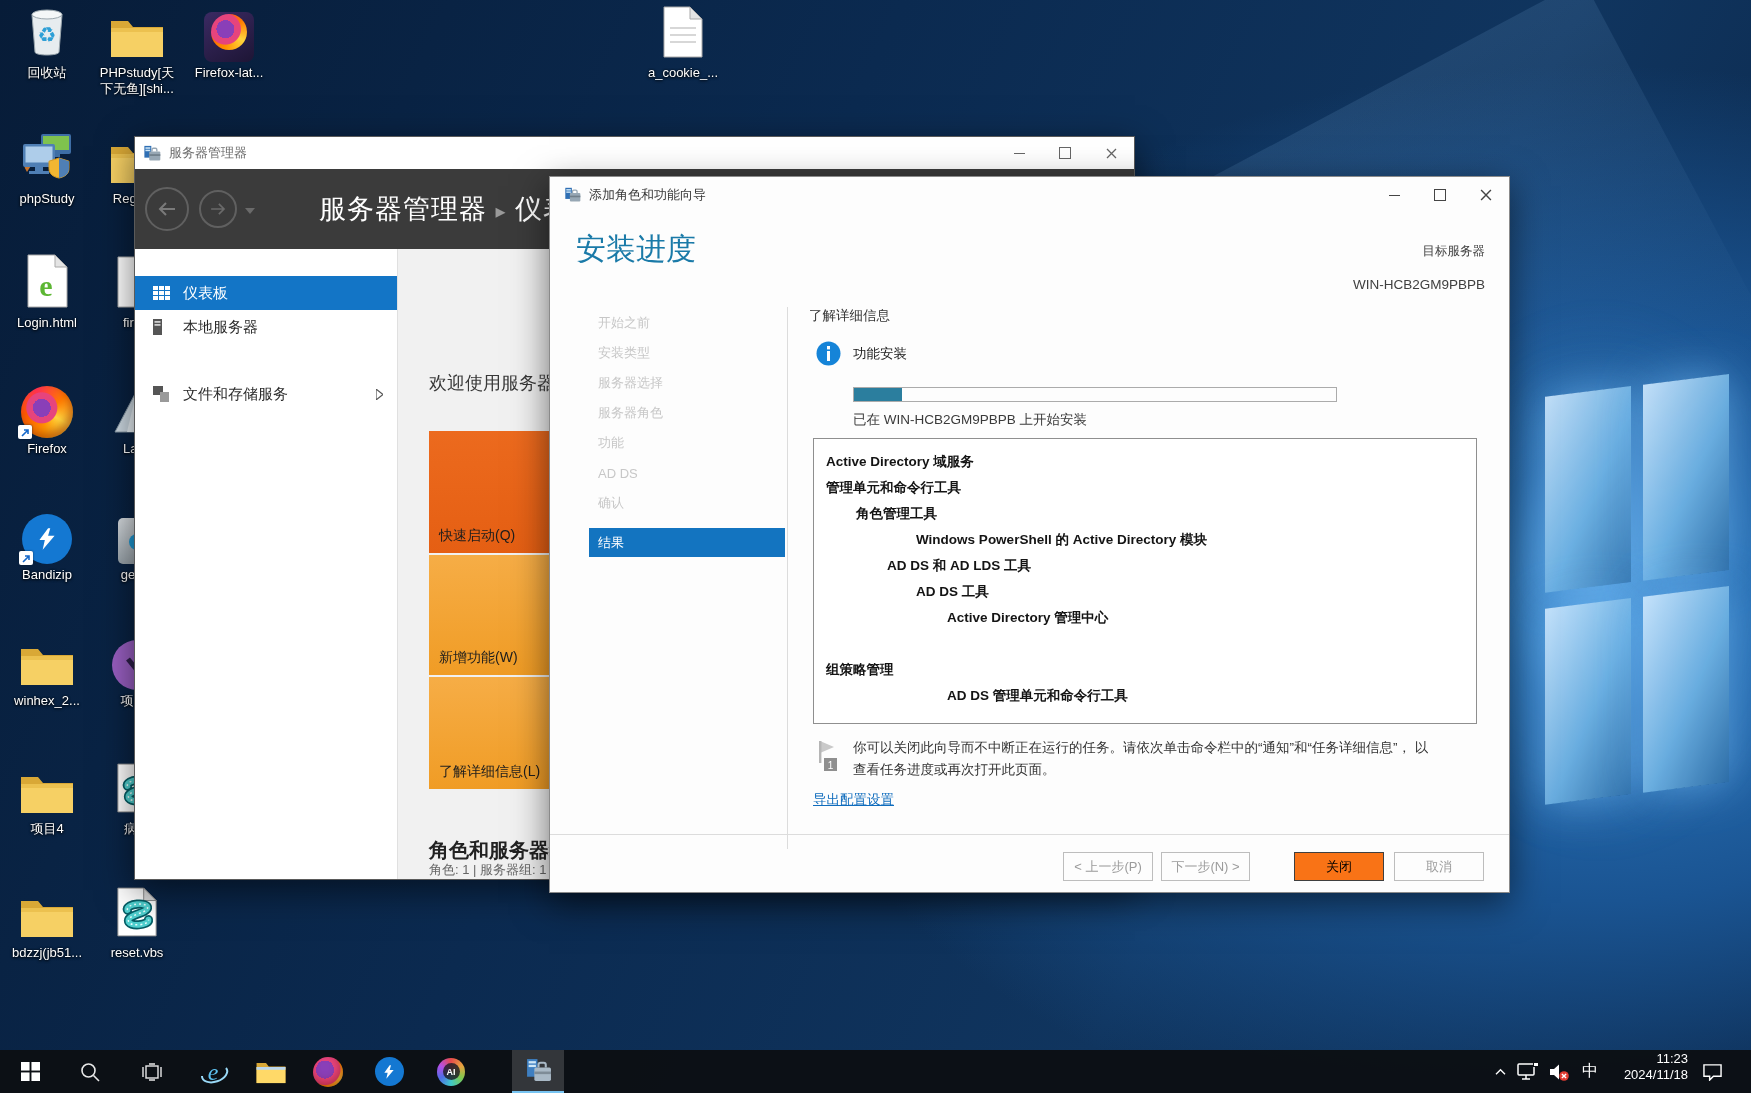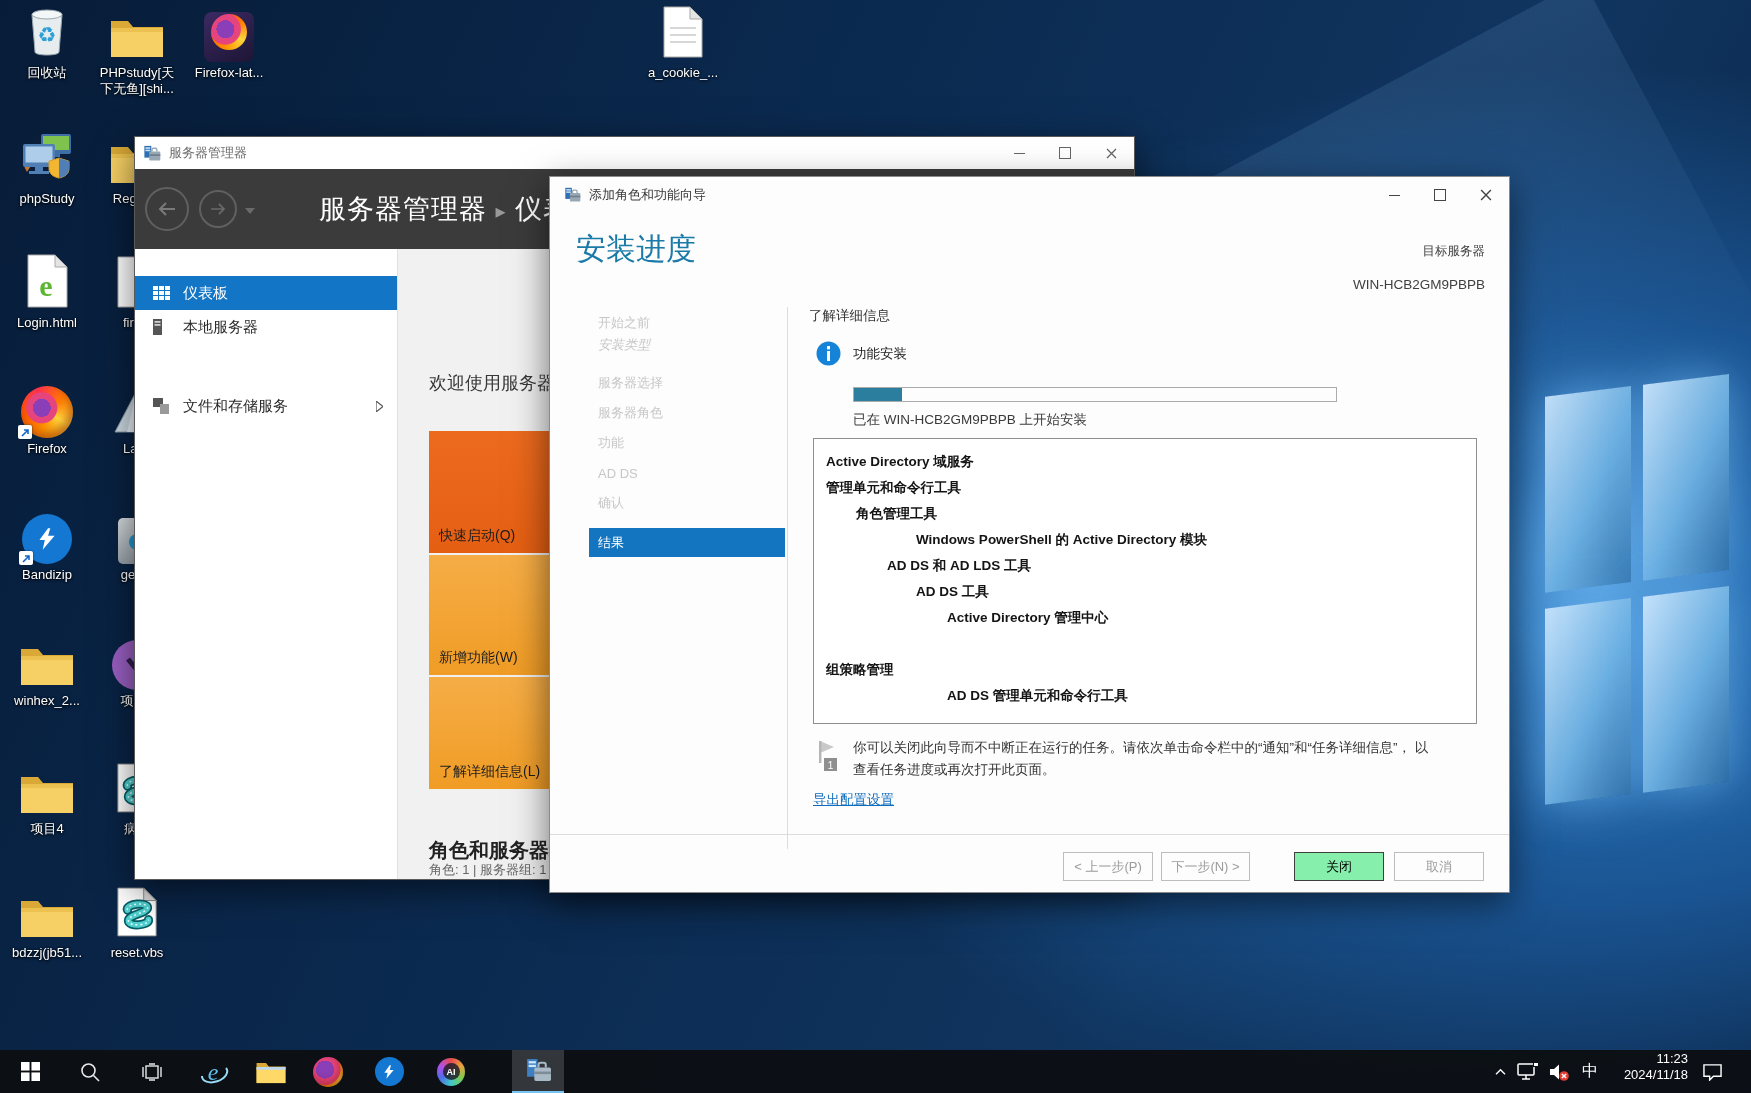--- a/index.html
+++ b/index.html
@@ -55,21 +55,21 @@
   #wz .tbar .ttl{font-size:13px;color:#3a3a3a;margin-left:8px;flex:1;}
   #wz h1{position:absolute;left:26px;top:52px;margin:0;font-size:30px;font-weight:300;color:#1a7aa8;}
   .step{position:absolute;left:48px;height:24px;font-size:13px;color:#c7c7c7;display:flex;align-items:center;}
   .stepband{position:absolute;left:39px;top:351px;width:196px;height:29px;background:#1374c0;}
   .stepband .step{position:static;color:#fff;margin-left:9px;height:29px;}
   .wline{position:absolute;background:#dcdcdc;}
   .resrow{position:relative;font-size:13.5px;font-weight:bold;color:#141414;line-height:26px;white-space:nowrap;}
   .ind0{padding-left:12px;}.ind1{padding-left:42px;}.ind2{padding-left:73px;}.ind3{padding-left:102px;}.ind4{padding-left:133px;}
   .wbtn{position:absolute;top:675px;height:27px;font-size:13px;display:flex;align-items:center;justify-content:center;
     background:#fdfdfd;border:1px solid #bdbdbd;color:#9b9b9b;}
-  .wbtn.on{background:#86efac;border:1px solid #3f3f3f;color:#000;}
+  .wbtn.on{background:#f97316;border:1px solid #3f3f3f;color:#000;}
   
   #tb{position:absolute;left:0;bottom:0;width:1751px;height:43px;background:rgba(12,15,20,.97);z-index:10;display:block;}
   .titem{position:absolute;top:0;width:48px;height:43px;display:flex;align-items:center;justify-content:center;}
   .titem.active{background:rgba(255,255,255,.16);border-bottom:2px solid #77c4f2;box-sizing:border-box;}
   .aicirc{width:28px;height:28px;border-radius:50%;display:flex;align-items:center;justify-content:center;
     background:conic-gradient(#e84b4b,#e8a23f,#7ec94f,#3fc9c9,#4f6de8,#b44fe8,#e84b4b);}
   .aicirc span{width:17px;height:17px;border-radius:50%;background:rgba(30,30,40,.85);color:#fff;font-size:9px;font-weight:bold;
     display:flex;align-items:center;justify-content:center;}
   .clock{position:absolute;right:63px;top:0;height:33px;color:#fff;font-size:13px;line-height:16px;text-align:right;
     display:flex;flex-direction:column;justify-content:center;}
@@ -396,21 +396,21 @@
         <div class="sitem" style="top:61px;">
           <span class="sic">
               <svg width="9" height="16" viewBox="0 0 9 16">
                 <rect x="0" y="0" width="9" height="16" fill="#555"></rect>
                 <rect x="1.5" y="2" width="6" height="1.8" fill="#cfcfcf"></rect>
                 <rect x="1.5" y="5" width="6" height="1.8" fill="#cfcfcf"></rect>
               </svg>
             </span>
           <span>本地服务器</span>
         </div>
-        <div class="sitem" style="top:128px;margin-top:12px;">
+        <div class="sitem" style="top:128px;">
           <span class="sic">
               <svg width="16" height="16" viewBox="0 0 16 16">
                 <rect x="0" y="0" width="10" height="9" fill="#555"></rect>
                 <rect x="7" y="6" width="9" height="10" fill="#9a9a9a"></rect>
               </svg>
             </span>
           <span>文件和存储服务</span>
           <span style="margin-left:auto;margin-right:14px;"><svg width="7" height="11" viewBox="0 0 7 11">
                 <polygon points="0,0 7,5.5 0,11" fill="none" stroke="#555" stroke-width="1.2"></polygon>
               </svg></span>
@@ -460,21 +460,21 @@
         </span>
     </div>
 
     <h1>安装进度</h1>
     <div class="abs" style="right:24px;top:66px;text-align:right;color:#3f3f3f;">
       <div style="font-size:12.5px;">目标服务器</div>
       <div style="font-size:13.5px;margin-top:17px;">WIN-HCB2GM9PBPB</div>
     </div>
 
     <div class="step" style="top:134px;">开始之前</div>
-    <div class="step" style="top:156px;font-style:italic;">安装类型</div>
+    <div class="step" style="top:164px;">安装类型</div>
     <div class="step" style="top:194px;">服务器选择</div>
     <div class="step" style="top:224px;">服务器角色</div>
     <div class="step" style="top:254px;">功能</div>
     <div class="step" style="top:284px;">AD DS</div>
     <div class="step" style="top:314px;">确认</div>
     <div class="stepband">
       <div class="step">结果</div>
     </div>
 
     <div class="wline" style="left:237px;top:130px;width:1px;height:542px;"></div>

